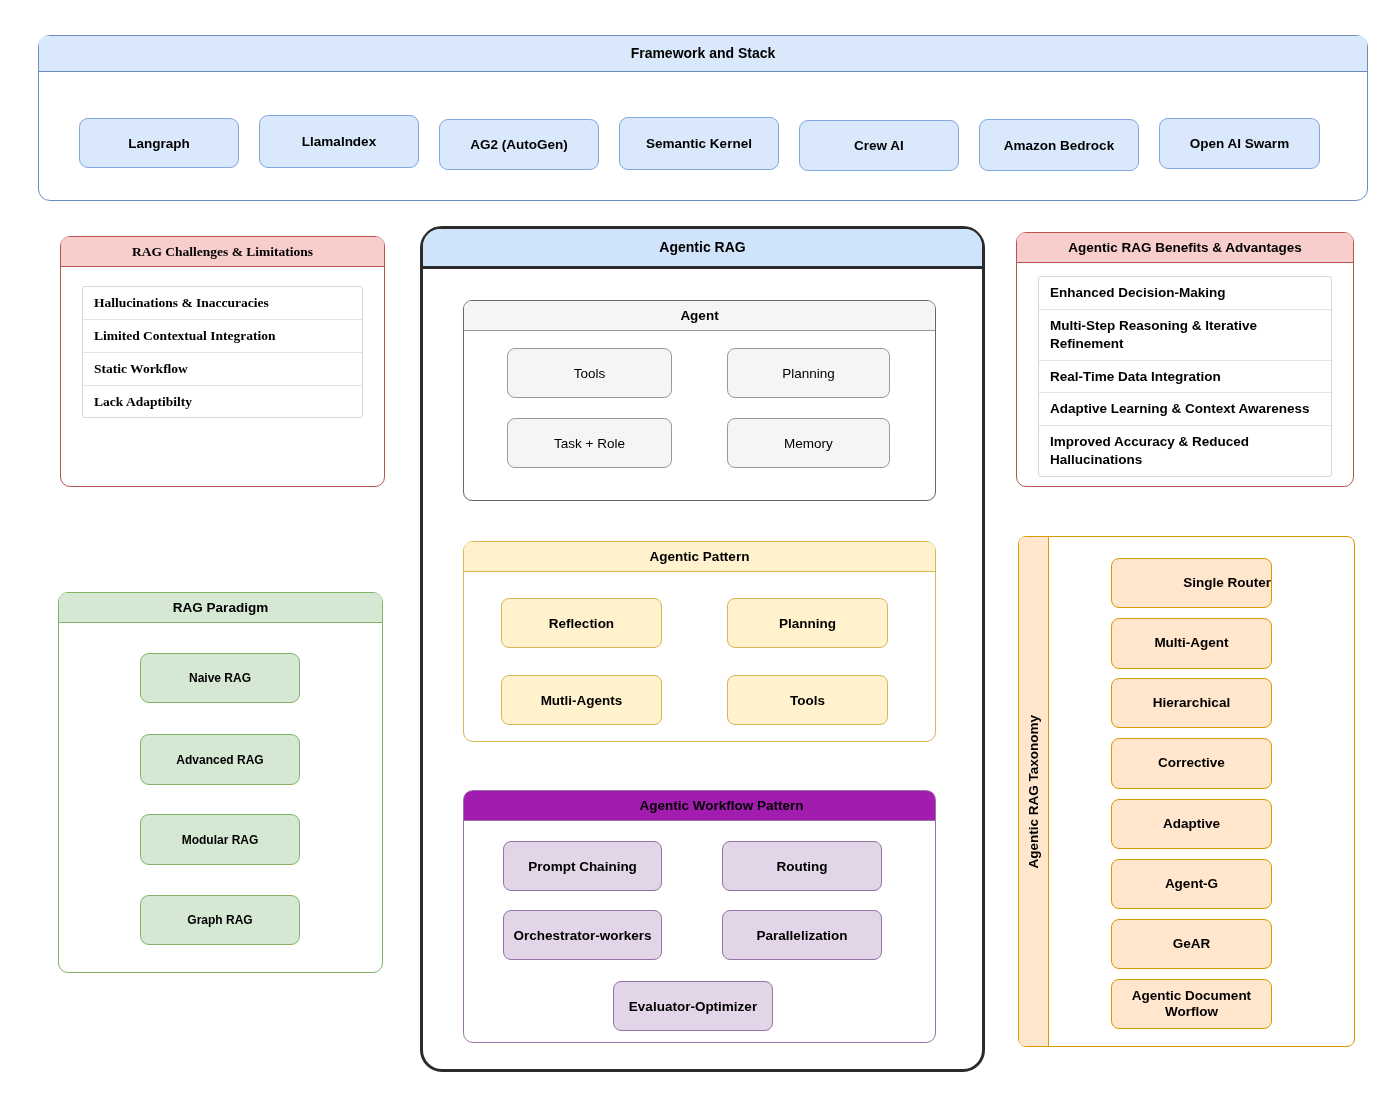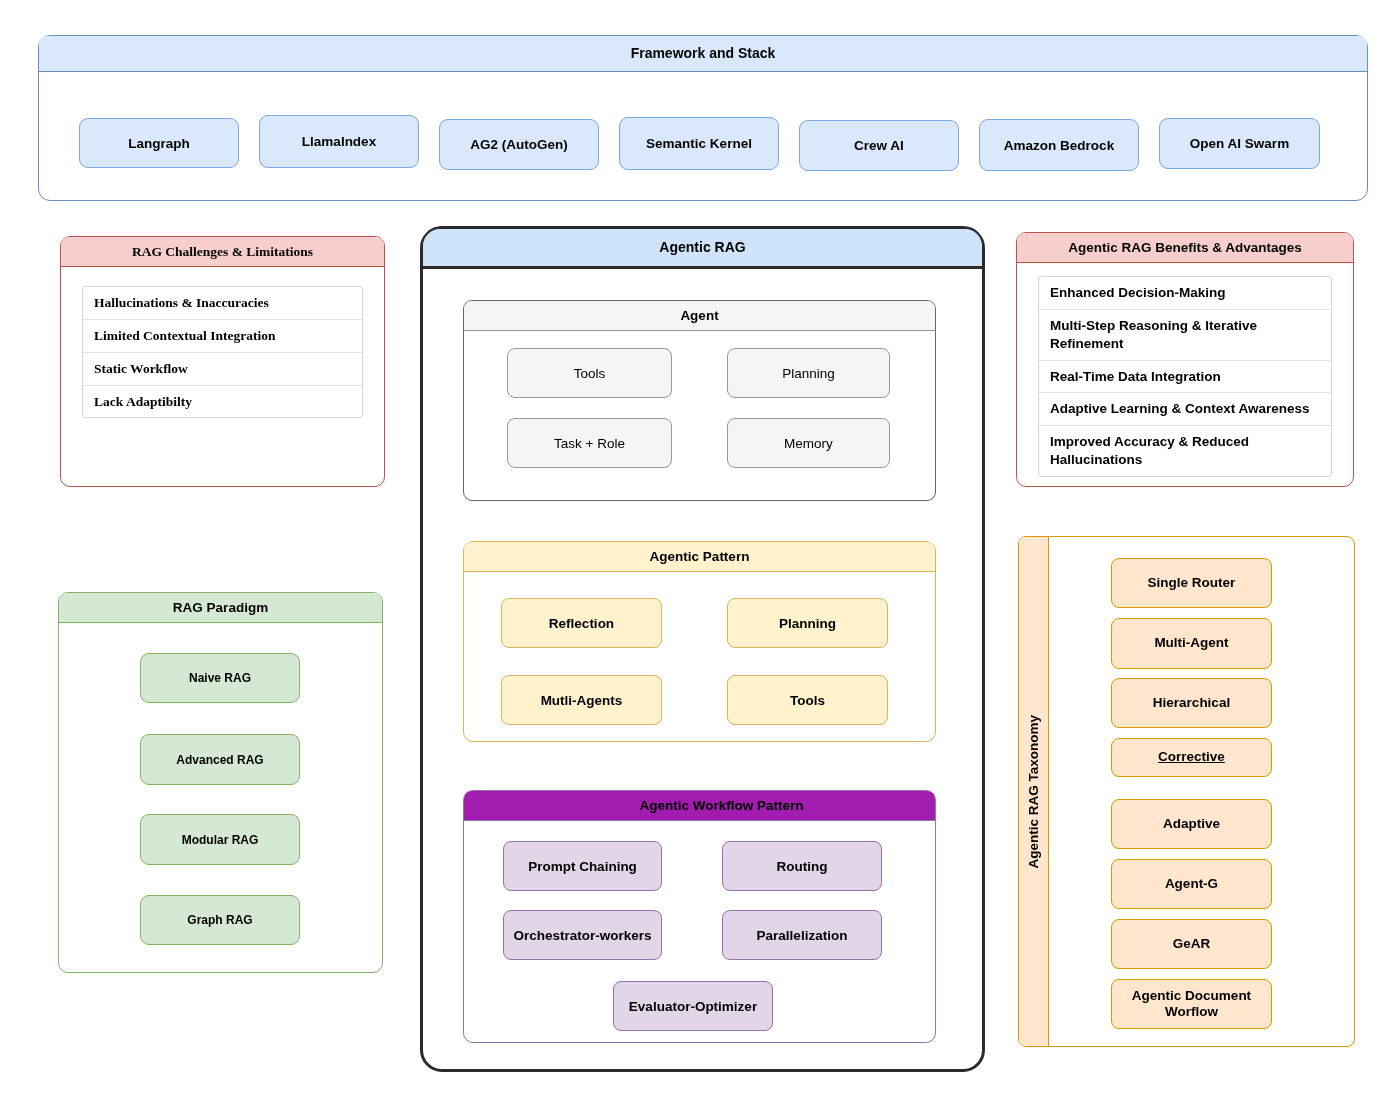--- a/index.html
+++ b/index.html
@@ -294,30 +294,30 @@
     <div class="list-row">Adaptive Learning &amp; Context Awareness</div>
     <div class="list-row">Improved Accuracy &amp; Reduced Hallucinations</div>
   </div>
 </div>
 
 <div class="abs" id="taxonomy-panel">
   <div class="abs" id="taxonomy-sidelabel">
     <span>Agentic RAG Taxonomy</span>
   </div>
 </div>
-<div class="abs tax-item" style="left:1111px; top:558px; width:161px; height:50px;">
+<div class="abs tax-item" style="left:1111px; top:558px; width:161px; height:50px;justify-content:flex-end;">
     <span>Single Router</span>
   </div>
 <div class="abs tax-item" style="left:1111px; top:618px; width:161px; height:51px;">
     <span>Multi-Agent</span>
   </div>
 <div class="abs tax-item" style="left:1111px; top:678px; width:161px; height:50px;">
     <span>Hierarchical</span>
   </div>
-<div class="abs tax-item" style="left:1111px; top:738px; width:161px; height:39px;text-decoration:underline;">
+<div class="abs tax-item" style="left:1111px; top:738px; width:161px; height:51px;">
     <span>Corrective</span>
   </div>
 <div class="abs tax-item" style="left:1111px; top:799px; width:161px; height:50px;">
     <span>Adaptive</span>
   </div>
 <div class="abs tax-item" style="left:1111px; top:859px; width:161px; height:50px;">
     <span>Agent-G</span>
   </div>
 <div class="abs tax-item" style="left:1111px; top:919px; width:161px; height:50px;">
     <span>GeAR</span>

